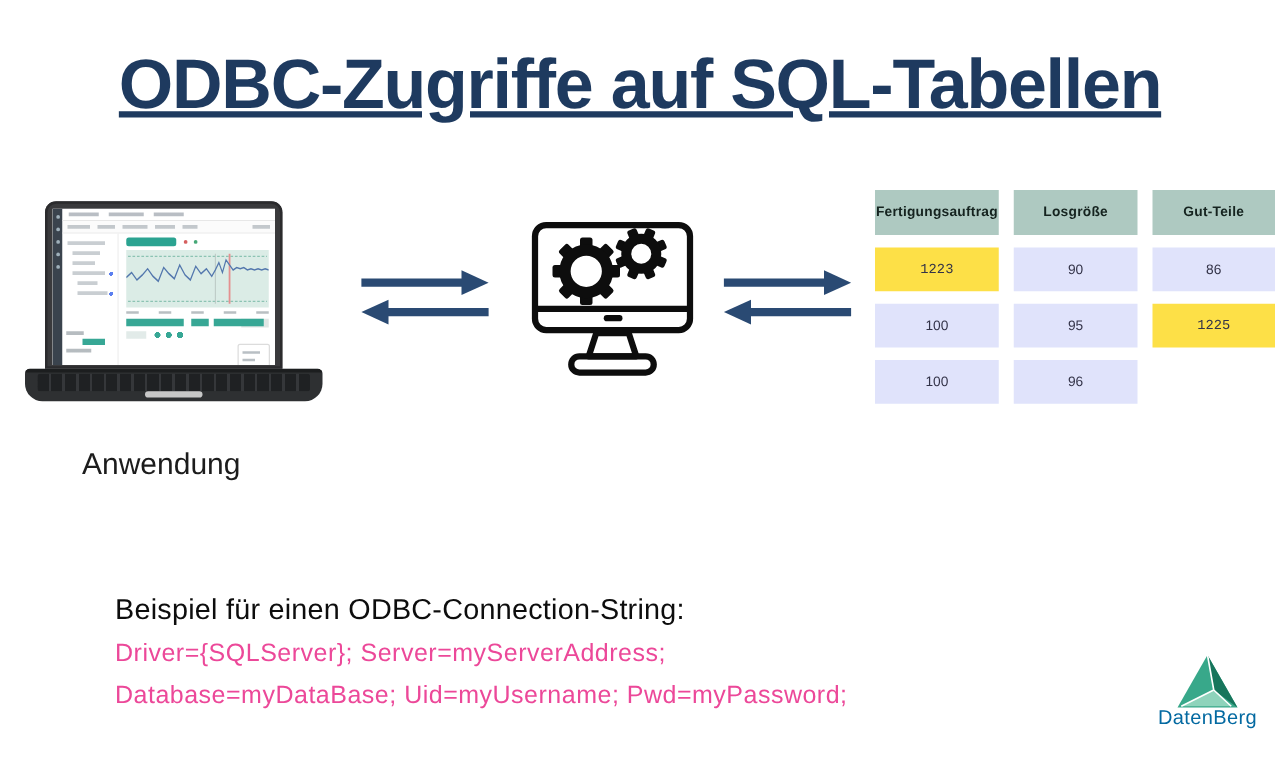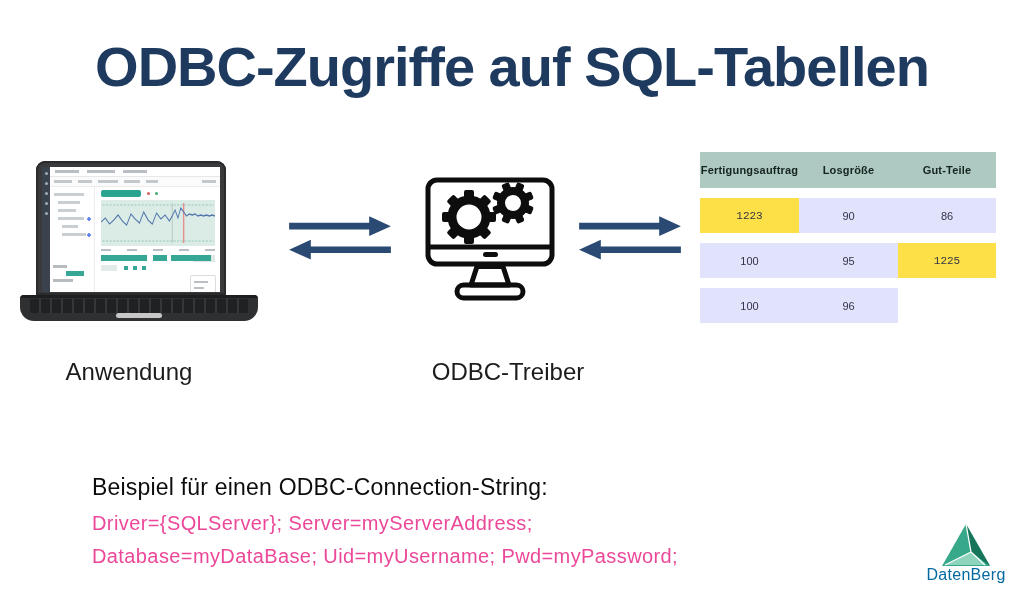--- a/index.html
+++ b/index.html
@@ -2,21 +2,21 @@
 <html><head>
 <meta charset="utf-8">
 <style>
   html,body{margin:0;padding:0;background:#ffffff;}
   .frame{position:relative;width:1024px;height:613px;background:#ffffff;overflow:hidden;
          font-family:"Liberation Sans",sans-serif;}
   .abs{position:absolute;}
 
   
   .title{left:0;top:34px;width:1024px;text-align:center;
-         font-size:56px;font-weight:bold;color:#1e3a5f;letter-spacing:-1px;}
+         font-size:56px;font-weight:bold;color:#1e3a5f;letter-spacing:-1px;text-decoration:underline;}
 
   
   .lap-screen{left:36px;top:161px;width:190px;height:134px;background:#3a3a3c;
               border-radius:9px 9px 0 0;box-shadow:inset 0 0 0 2px #2b2b2d;}
   .screen-inner{position:absolute;left:6px;top:6px;right:6px;bottom:3px;background:#fff;overflow:hidden;}
   .lap-base{left:20px;top:295px;width:238px;height:26px;background:#2e3032;
             border-radius:4px 4px 14px 14px;overflow:hidden;}
   .lap-hinge{position:absolute;left:0;top:0;right:0;height:3px;background:#1c1e1f;}
   .lap-keys{position:absolute;left:10px;right:10px;top:4px;height:14px;border-radius:2px;
             background-color:#2a2c2e;
@@ -88,21 +88,21 @@
   .arrows{top:212px;width:104px;height:49px;}
   .arrows line{stroke:#2a4a73;stroke-width:7;}
   .arrows polygon{fill:#2a4a73;}
 
   
   .monitor{left:424px;top:176px;width:132px;height:126px;}
   .monitor .ln{fill:none;stroke:#0d0d0d;stroke-width:5;stroke-linejoin:round;}
 
   
   .sqltable{left:700px;top:152px;display:grid;grid-template-columns:99px 99px 98px;
-            grid-template-rows:36px 35px 35px 35px;gap:10px 0;}
+            grid-template-rows:36px 35px 35px 35px;gap:10px 12px;}
   .cell{display:flex;align-items:center;justify-content:center;font-size:11px;}
   .cell.hdr{background:#aec9c1;font-weight:bold;color:#15231f;letter-spacing:.2px;}
   .cell.c0{background:#fde047;color:#333348;font-family:Liberation Mono, monospace;}
   .cell.cx{background:#e0e3fb;color:#333348;}
 
   
   .nodelabel{top:358px;width:210px;text-align:center;font-size:24px;color:#1c1c1c;}
 
   
   .conn{left:92px;top:474px;}
@@ -217,21 +217,20 @@
     <div class="cell cx">90</div>
     <div class="cell cx">86</div>
     <div class="cell cx">100</div>
     <div class="cell cx">95</div>
     <div class="cell c0">1225</div>
     <div class="cell cx">100</div>
     <div class="cell cx">96</div>
   </div>
 
   <div class="abs nodelabel" style="left:24px">Anwendung</div>
-  <div class="abs nodelabel" style="left:403px">ODBC-Treiber</div>
 
   <div class="abs conn">
     <div class="conn-head">Beispiel für einen ODBC-Connection-String:</div>
     <div class="conn-line">Driver={SQLServer}; Server=myServerAddress;</div>
     <div class="conn-line">Database=myDataBase; Uid=myUsername; Pwd=myPassword;</div>
   </div>
 
   <svg class="abs logo-tri" viewBox="0 0 50 44">
     <polygon points="25,1 1,43 49,43" fill="#38a88a"></polygon>
     <polygon points="25,1 30,29 49,43" fill="#17755c"></polygon>

